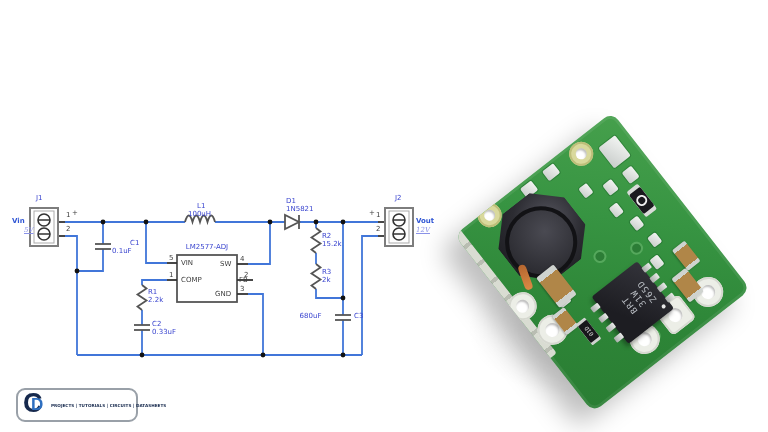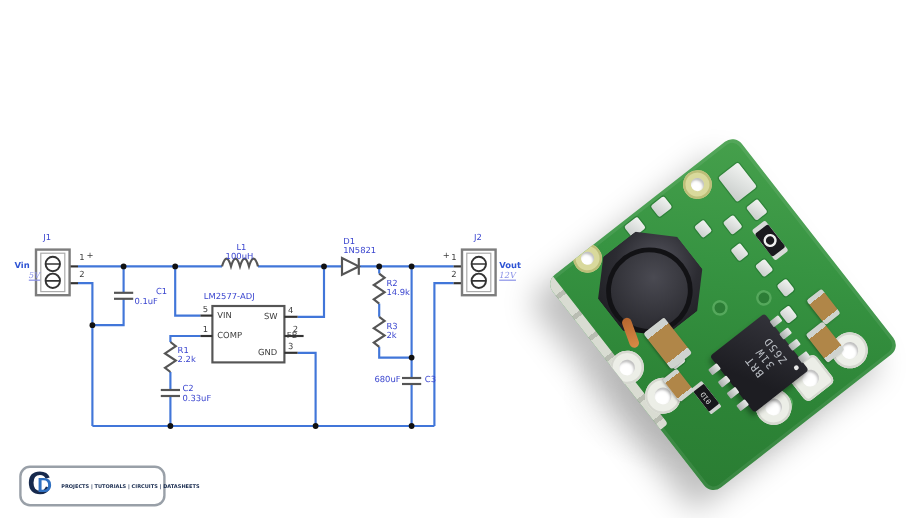--- a/index.html
+++ b/index.html
@@ -195,27 +195,27 @@
   <span class="slabel" style="left:188px;top:30px">100uH</span>
   <span class="slabel" style="left:286px;top:17px">D1</span>
   <span class="slabel" style="left:286px;top:25px">1N5821</span>
   <span class="slabel" style="left:130px;top:59px">C1</span>
   <span class="slabel" style="left:112px;top:67px">0.1uF</span>
   <span class="slabel" style="left:148px;top:108px">R1</span>
   <span class="slabel" style="left:148px;top:116px">2.2k</span>
   <span class="slabel" style="left:152px;top:140px">C2</span>
   <span class="slabel" style="left:152px;top:148px">0.33uF</span>
   <span class="slabel" style="left:322px;top:52px">R2</span>
-  <span class="slabel" style="left:322px;top:60px">14.9k</span>
+  <span class="slabel" style="left:322px;top:60px">15.2k</span>
   <span class="slabel" style="left:322px;top:88px">R3</span>
   <span class="slabel" style="left:322px;top:96px">2k</span>
-  <span class="slabel" style="left:312px;top:132px;width:33px;text-align:left">680uF</span>
+  <span class="slabel" style="left:294px;top:132px;width:33px;text-align:center">680uF</span>
   <span class="slabel" style="left:354px;top:132px">C3</span>
 
-  <span class="slabel icname" style="left:156px;top:63px">LM2577-ADJ</span>
+  <span class="slabel icname" style="left:172px;top:63px">LM2577-ADJ</span>
   <span class="slabel sdark" style="left:181px;top:79px">VIN</span>
   <span class="slabel sdark" style="left:181px;top:96px">COMP</span>
   <span class="slabel sdark" style="left:220px;top:80px">SW</span>
   <span class="slabel sdark" style="left:239px;top:96px">FB</span>
   <span class="slabel sdark" style="left:215px;top:110px">GND</span>
   <span class="slabel snum" style="left:169px;top:74px">5</span>
   <span class="slabel snum" style="left:169px;top:91px">1</span>
   <span class="slabel snum" style="left:240px;top:75px">4</span>
   <span class="slabel snum" style="left:244px;top:91px">2</span>
   <span class="slabel snum" style="left:240px;top:105px">3</span>

